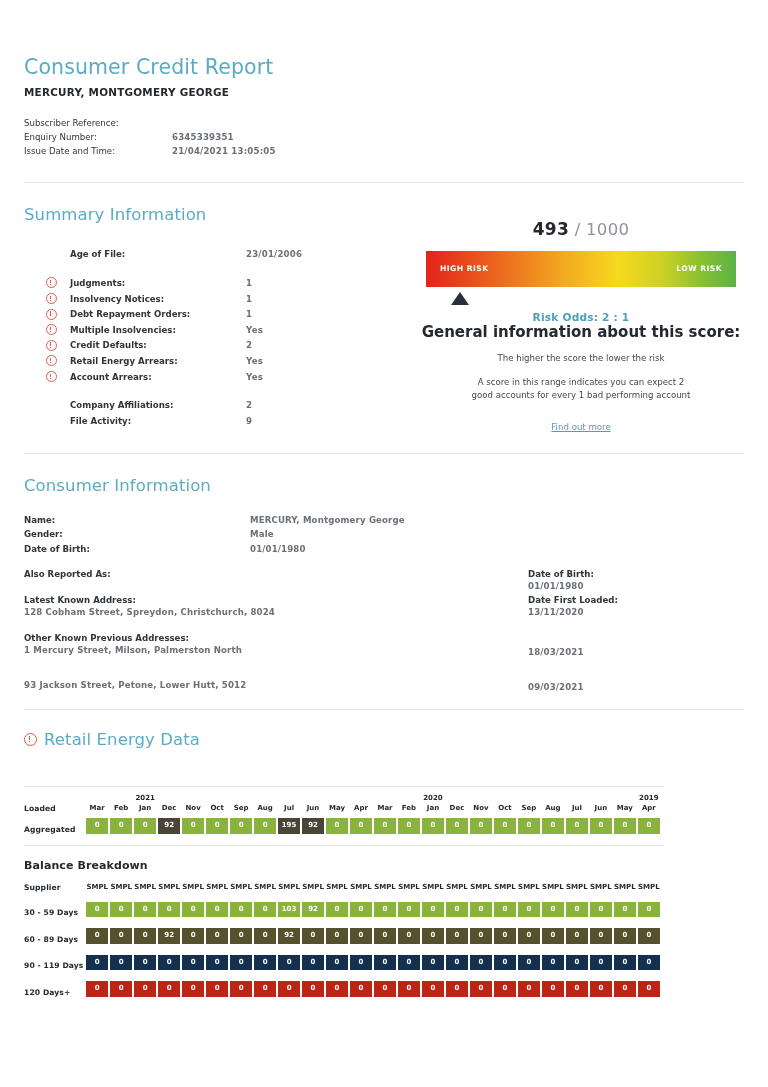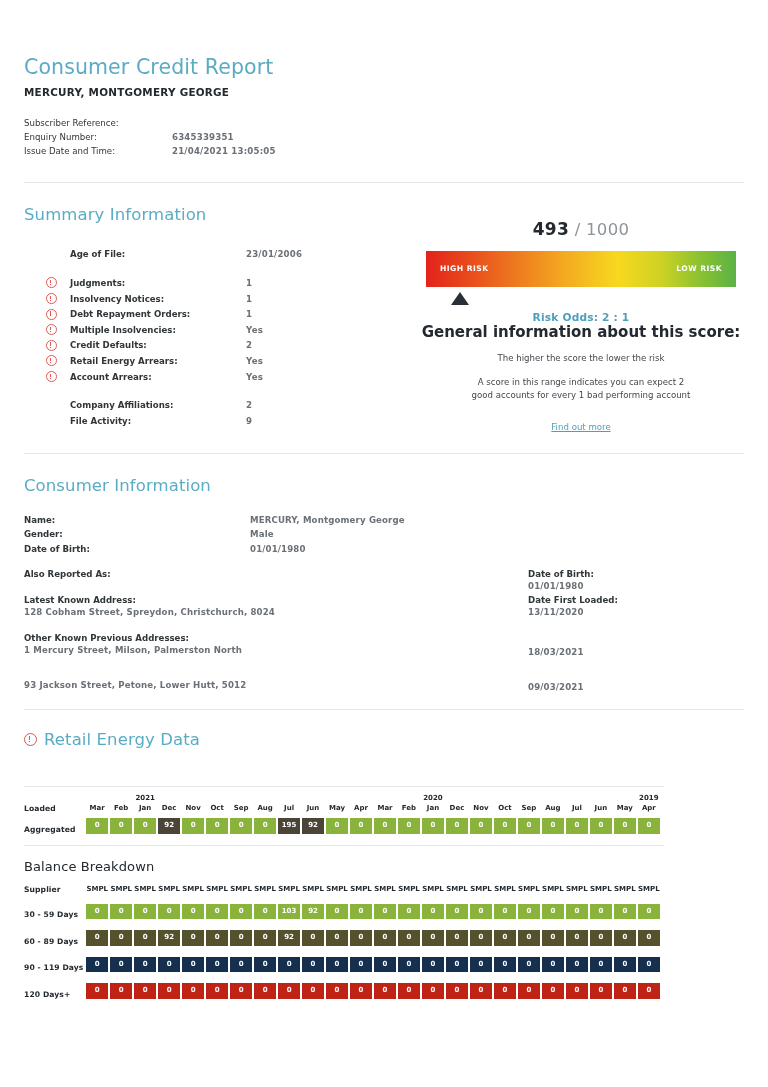--- a/index.html
+++ b/index.html
@@ -349,22 +349,22 @@
     flex: 0 0 22.4px;
     margin-right: 1.6px;
     height: 15.5px;
     line-height: 15.5px;
     text-align: center;
     font-size: 7px;
     font-weight: bold;
     color: #ffffff;
   }
   .bb-title {
-    font-size: 13px;
-    font-weight: normal;
+    font-size: 11px;
+    font-weight: bold;
     color: #23292e;
     letter-spacing: 0.1px;
   }
   .legend {
     font-size: 7.2px;
     font-weight: bold;
     color: #23292e;
     line-height: 10.5px;
     letter-spacing: 0.1px;
   }

